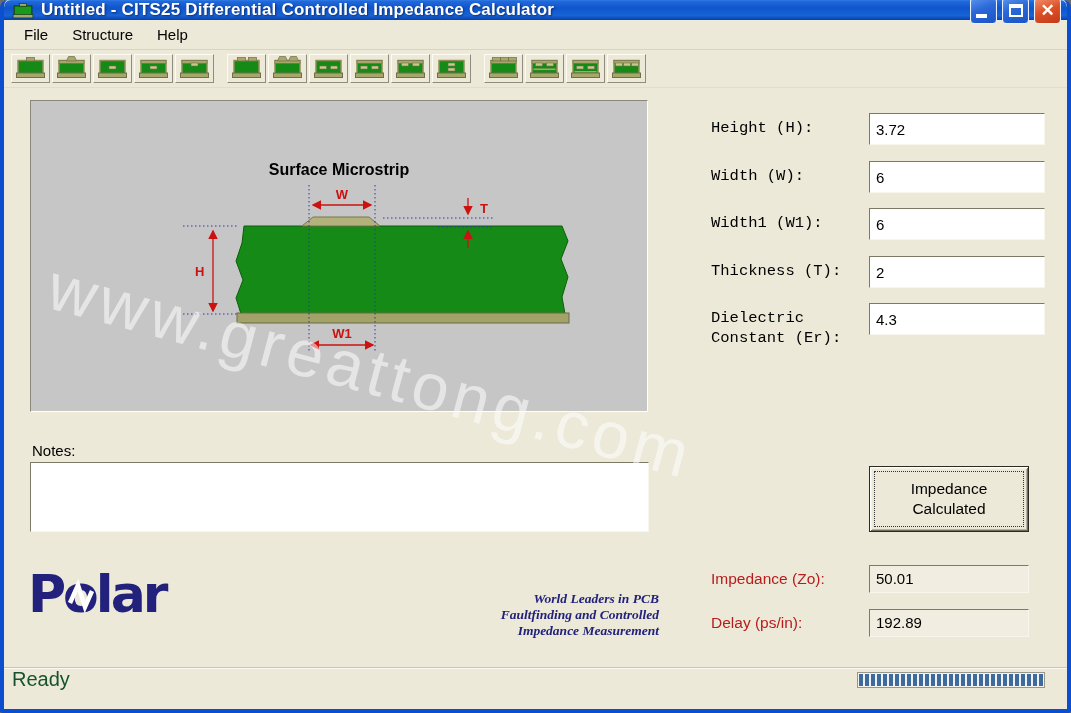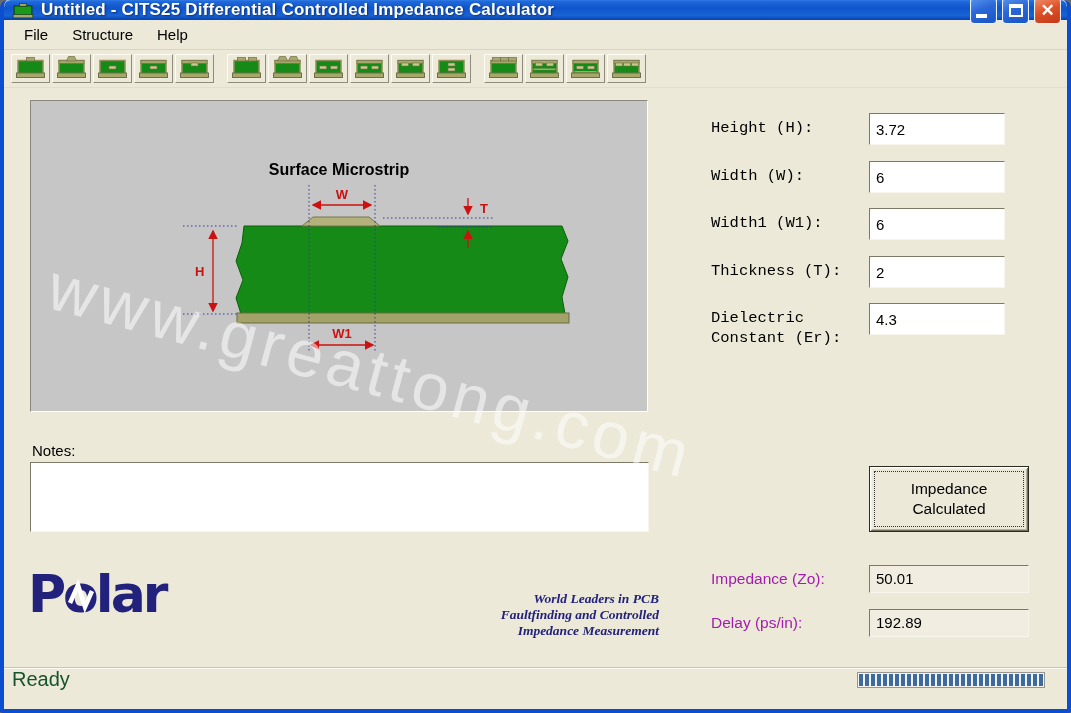--- a/index.html
+++ b/index.html
@@ -67,42 +67,42 @@
     font-size:66px; letter-spacing:5px; color:rgba(255,255,255,0.55);
     transform:rotate(15deg); transform-origin:0 0;
     pointer-events:none; white-space:nowrap; user-select:none;
   }
 
   
   .fld-row{ position:absolute; left:707px; width:322px; }
   .fld-label{ position:absolute; left:0; top:5px; width:150px; font-size:15.5px; color:#000;
               white-space:pre-line; line-height:20px;font-family:Liberation Mono, monospace; }
   .fld-input{
-    position:absolute; left:158px; top:0; width:136px; height:32px;
+    position:absolute; left:158px; top:0; width:176px; height:32px;
     border:1px solid; border-color:#7c7967 #f8f6ec #f8f6ec #7c7967;
     background:#fff; font-family:"Liberation Sans",sans-serif; font-size:15px; padding:2px 6px; color:#000;
   }
   .notes-label{ position:absolute; left:28px; top:354px; font-size:15px; color:#000; }
   .notes-area{
     position:absolute; left:26px; top:374px; width:619px; height:70px;
     border:1px solid; border-color:#7c7967 #f8f6ec #f8f6ec #7c7967;
     background:#fff; resize:none; font-family:"Liberation Sans",sans-serif; font-size:14px; padding:3px 6px;
   }
 
   .calc-btn{
     position:absolute; left:865px; top:378px; width:160px; height:66px;
     background:#ece9d8; color:#000; font-family:"Liberation Sans",sans-serif; font-size:15.5px; line-height:20px;
     border:1px solid #2b2b23;
     box-shadow:inset 1px 1px 0 #ffffff, inset -1px -1px 0 #6f6c5e, inset 2px 2px 0 #f4f2e8, inset -2px -2px 0 #b5b2a2;
     cursor:default; position:absolute;
   }
   .calc-btn::after{ content:""; position:absolute; inset:4px; border:1px dotted #333; }
   .calc-btn span{ display:inline-block; max-width:110px; }
 
-  .res-label{ position:absolute; left:707px; font-size:15.5px; color:#a21caf; }
+  .res-label{ position:absolute; left:707px; font-size:15.5px; color:#b91c1c; }
   .res-field{
     position:absolute; left:865px; width:160px; height:28px;
     border:1px solid; border-color:#7c7967 #f8f6ec #f8f6ec #7c7967;
     background:#f1eee1; font-size:15px; padding:4px 6px; color:#000;
   }
 
   .brand-logo{ position:absolute; left:24px; top:477px; width:160px; height:58px; }
   .brand-tagline{
     position:absolute; left:330px; top:479px; width:325px; text-align:right;
     font-family:"Liberation Serif", serif; font-style:italic; font-weight:bold;

